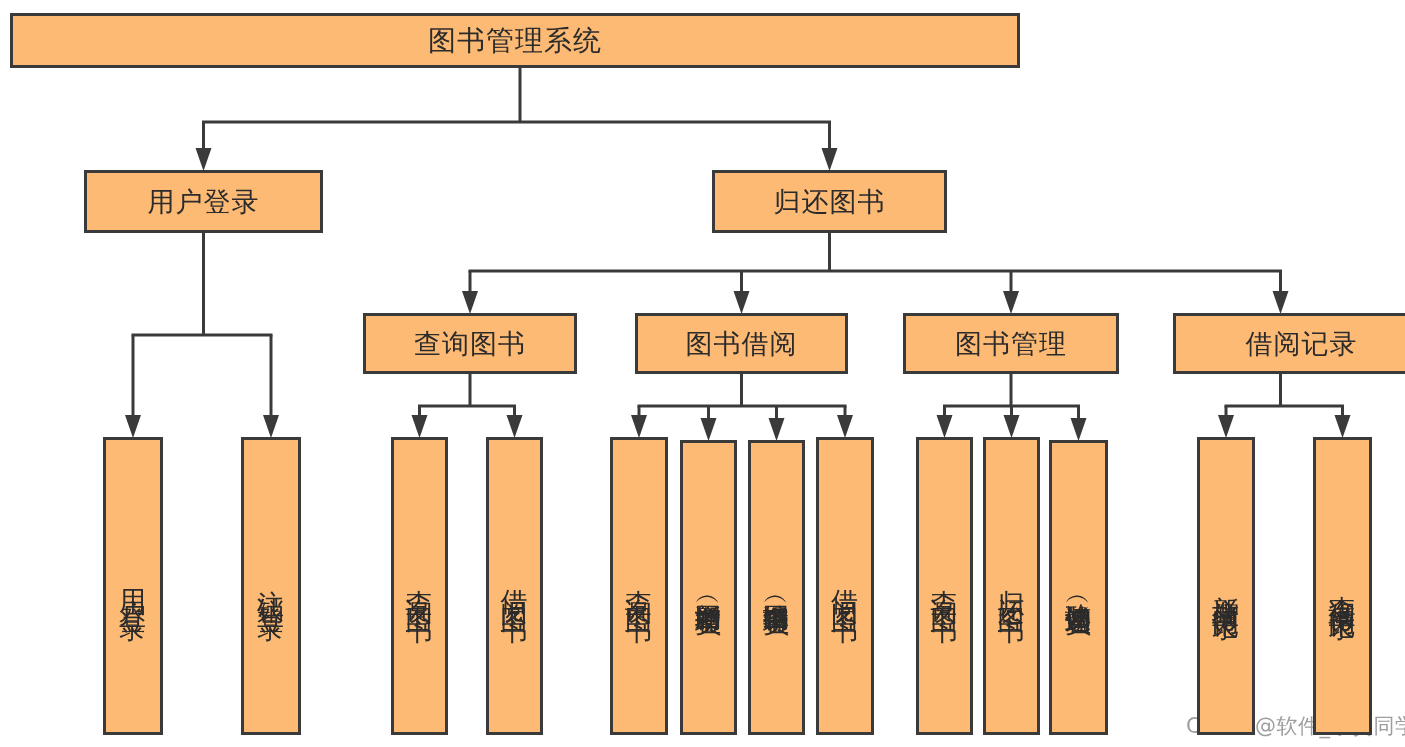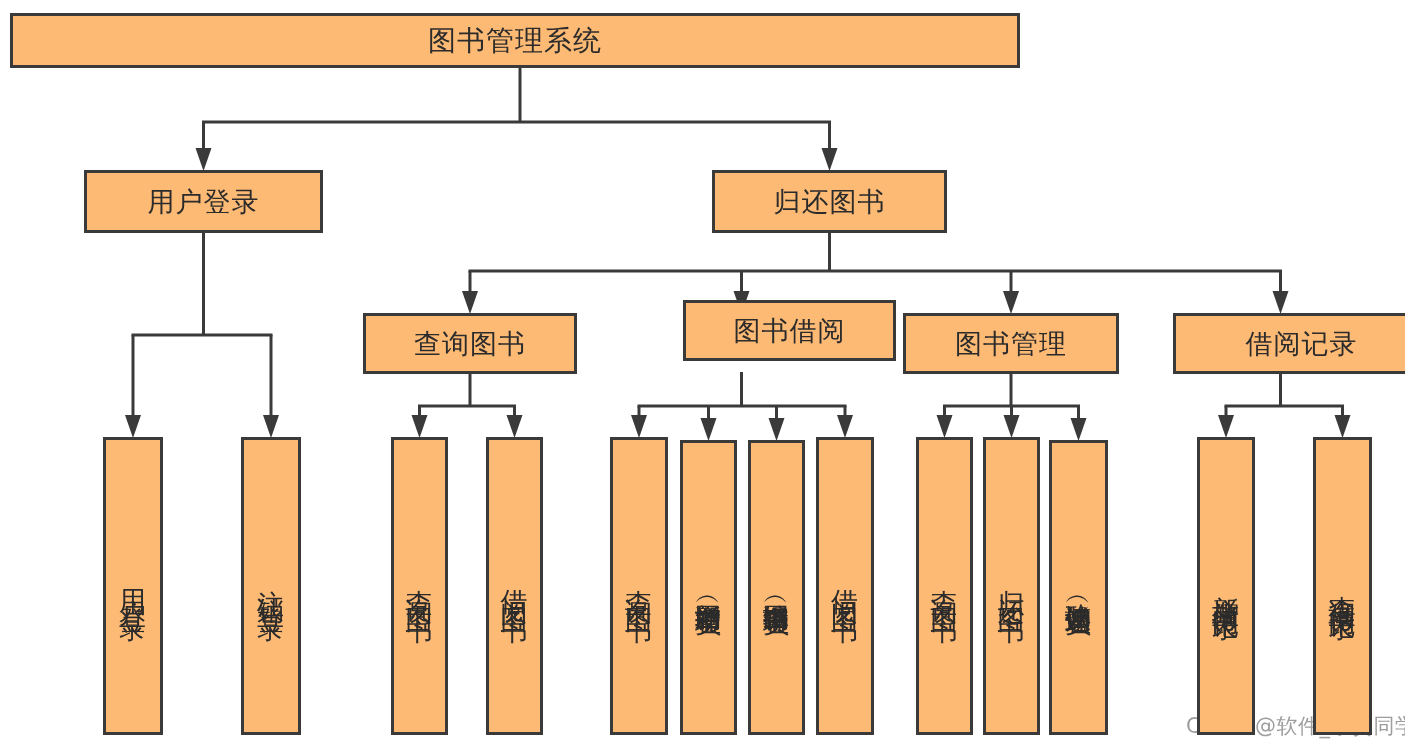--- a/index.html
+++ b/index.html
@@ -114,21 +114,21 @@
     </div>
     <div class="node h" style="left: 84px; top: 170px; width: 239px; height: 63px;">
       <span>用户登录</span>
     </div>
     <div class="node h" style="left: 712px; top: 170px; width: 235px; height: 63px;">
       <span>归还图书</span>
     </div>
     <div class="node h" style="left: 363px; top: 313px; width: 214px; height: 61px;">
       <span>查询图书</span>
     </div>
-    <div class="node h" style="left: 635px; top: 300px; width: 213px; height: 61px; margin-left: 48px;">
+    <div class="node h" style="left: 635px; top: 313px; width: 213px; height: 61px;">
       <span>图书借阅</span>
     </div>
     <div class="node h" style="left: 903px; top: 313px; width: 216px; height: 61px;">
       <span>图书管理</span>
     </div>
     <div class="node h" style="left: 1173px; top: 313px; width: 257px; height: 61px;">
       <span>借阅记录</span>
     </div>
     <div class="node v" style="left: 103px; top: 437px; width: 60px; height: 298px;">
       <span>用户登录</span>

